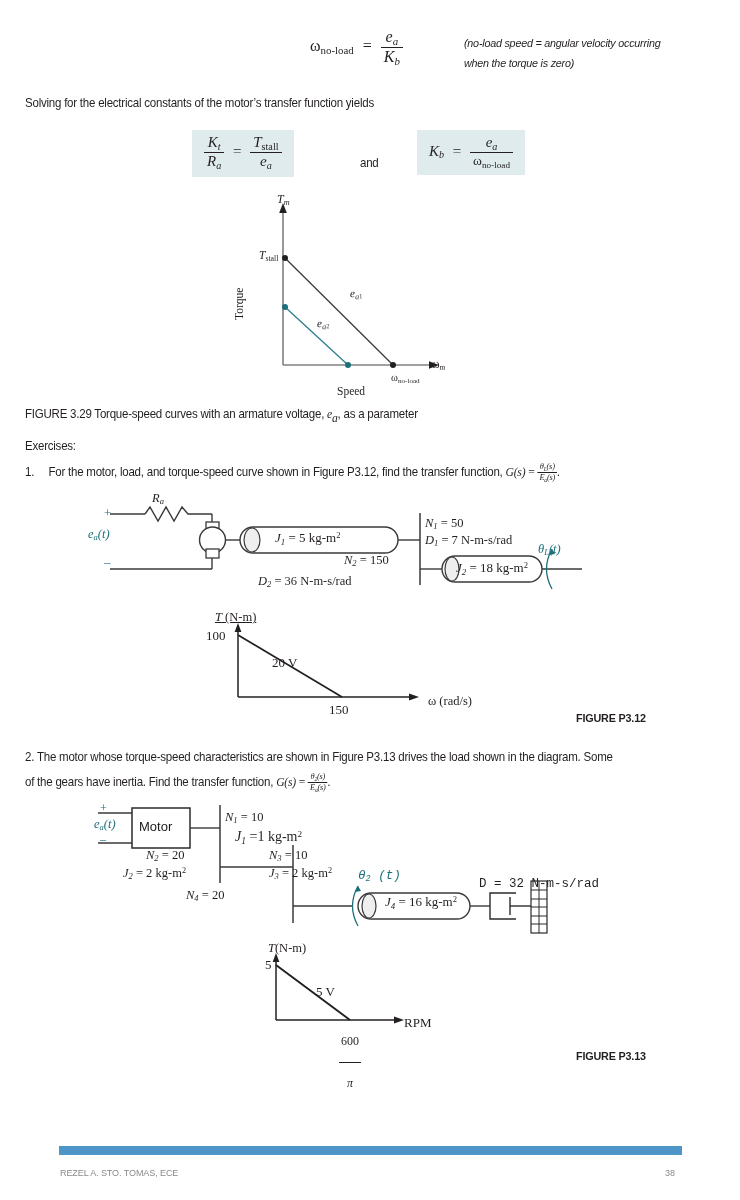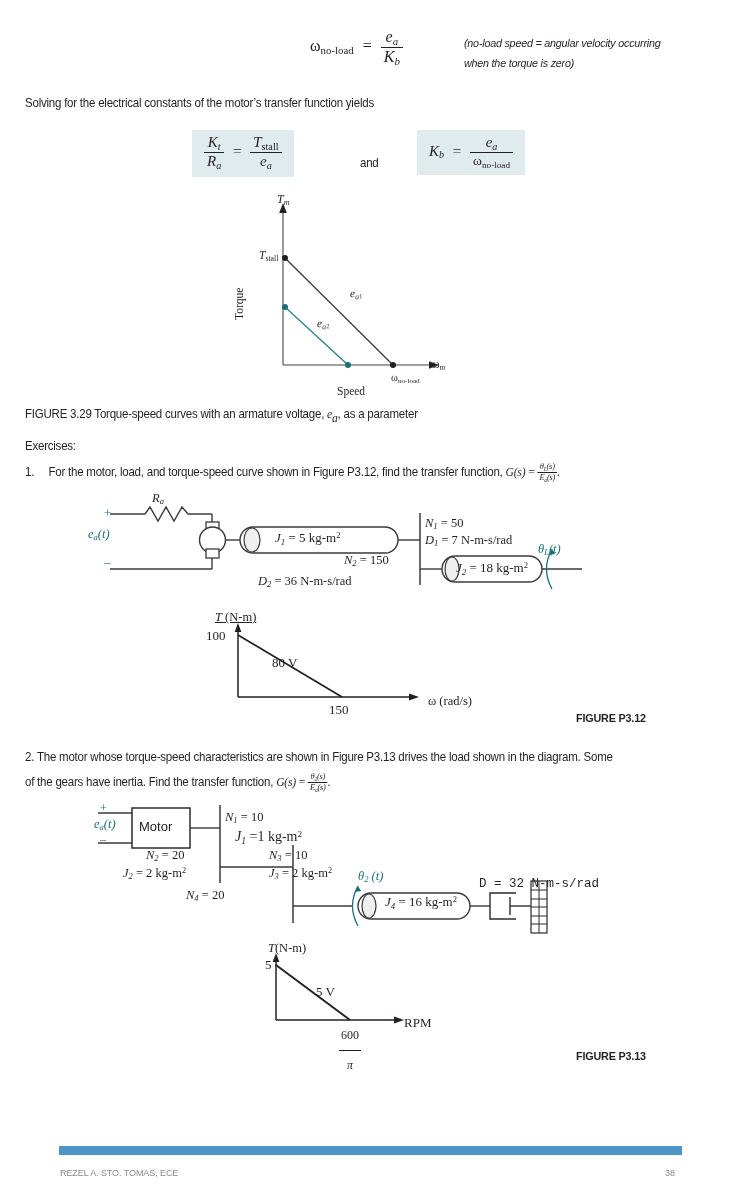--- a/index.html
+++ b/index.html
@@ -44,21 +44,21 @@
 
   
   .frac {
     display: inline-block;
     vertical-align: middle;
     text-align: center;
     line-height: 1.12;
   }
   .frac .num { display: block; padding: 0 3px; }
   .frac .den { display: block; border-top: 1.3px solid #231f20; padding: 0 3px; }
-  .frac.tight .num, .frac.tight .den { padding: 8px 2px; }
+  .frac.tight .num, .frac.tight .den { padding: 14px 2px; }
 
   
   .ifrac {
     display: inline-block;
     vertical-align: middle;
     text-align: center;
     font-size: 9px;
     line-height: 1.08;
   }
   .ifrac .num { display: block; padding: 0 2px; }
@@ -300,21 +300,21 @@
       <line x1="33" y1="82" x2="205" y2="82" stroke="#231f20" stroke-width="1.5"></line>
       <polygon points="214,82 204,78.4 204,85.6" fill="#231f20"></polygon>
       <line x1="33" y1="20" x2="137" y2="82" stroke="#231f20" stroke-width="1.7"></line>
     </svg>
   </div>
   <div class="abs math" style="left:215px; top:610px; font-size:12.5px;text-decoration:underline;">
     <span class="mi">T</span> <span>(N-m)</span>
   </div>
   <div class="abs math" style="left:206px; top:628px; font-size:13px;">100</div>
   <div class="abs math" style="left:329px; top:702px; font-size:13px;">150</div>
-  <div class="abs math" style="left:272px; top:655px; font-size:13px;">80 V</div>
+  <div class="abs math" style="left:272px; top:655px; font-size:13px;">20 V</div>
   <div class="abs math" style="left:428px; top:694px; font-size:12.5px;">
     <span>ω</span> <span>(rad/s)</span>
   </div>
 
   <div class="figcap" style="left:576px; top:712px;">FIGURE P3.12</div>
 
   <div class="abs prose" style="left:25px; top:748px;">2. The motor whose torque-speed characteristics are shown in Figure P3.13 drives the load shown in the diagram. Some</div>
   <div class="abs prose" style="left:25px; top:772px;">
     <span>of the gears have inertia. Find the transfer function,</span>
     <span class="math mi" style="font-size:12.5px;">G(s)</span>
@@ -394,21 +394,21 @@
     <span>= 10</span>
   </div>
   <div class="abs math" style="left:269px; top:866px; font-size:12.5px;">
     <span class="mi">J</span><span class="subi">3</span>
     <span>= 2 kg-m</span><span class="sup">2</span>
   </div>
   <div class="abs math" style="left:186px; top:888px; font-size:12.5px;">
     <span class="mi">N</span><span class="subi">4</span>
     <span>= 20</span>
   </div>
-  <div class="abs math teal" style="left:358px; top:869px; font-size:12.5px;">
+  <div class="abs math teal" style="left:358px; top:869px; font-size:12.5px;font-family:Liberation Mono, monospace;">
     <span class="mi">θ</span><span class="subi">2</span> <span class="mi">(t)</span>
   </div>
   <div class="abs math" style="left:385px; top:894px; font-size:13px;">
     <span class="mi">J</span><span class="subi">4</span>
     <span>= 16 kg-m</span><span class="sup">2</span>
   </div>
   <div class="abs math" style="left:479px; top:877px; font-size:12.5px;font-family:Liberation Mono, monospace;">D = 32 N-m-s/rad</div>
 
   <div class="abs" style="left:245px; top:945px; width:250px; height:100px;">
     <svg width="250" height="100" viewBox="0 0 250 100">

